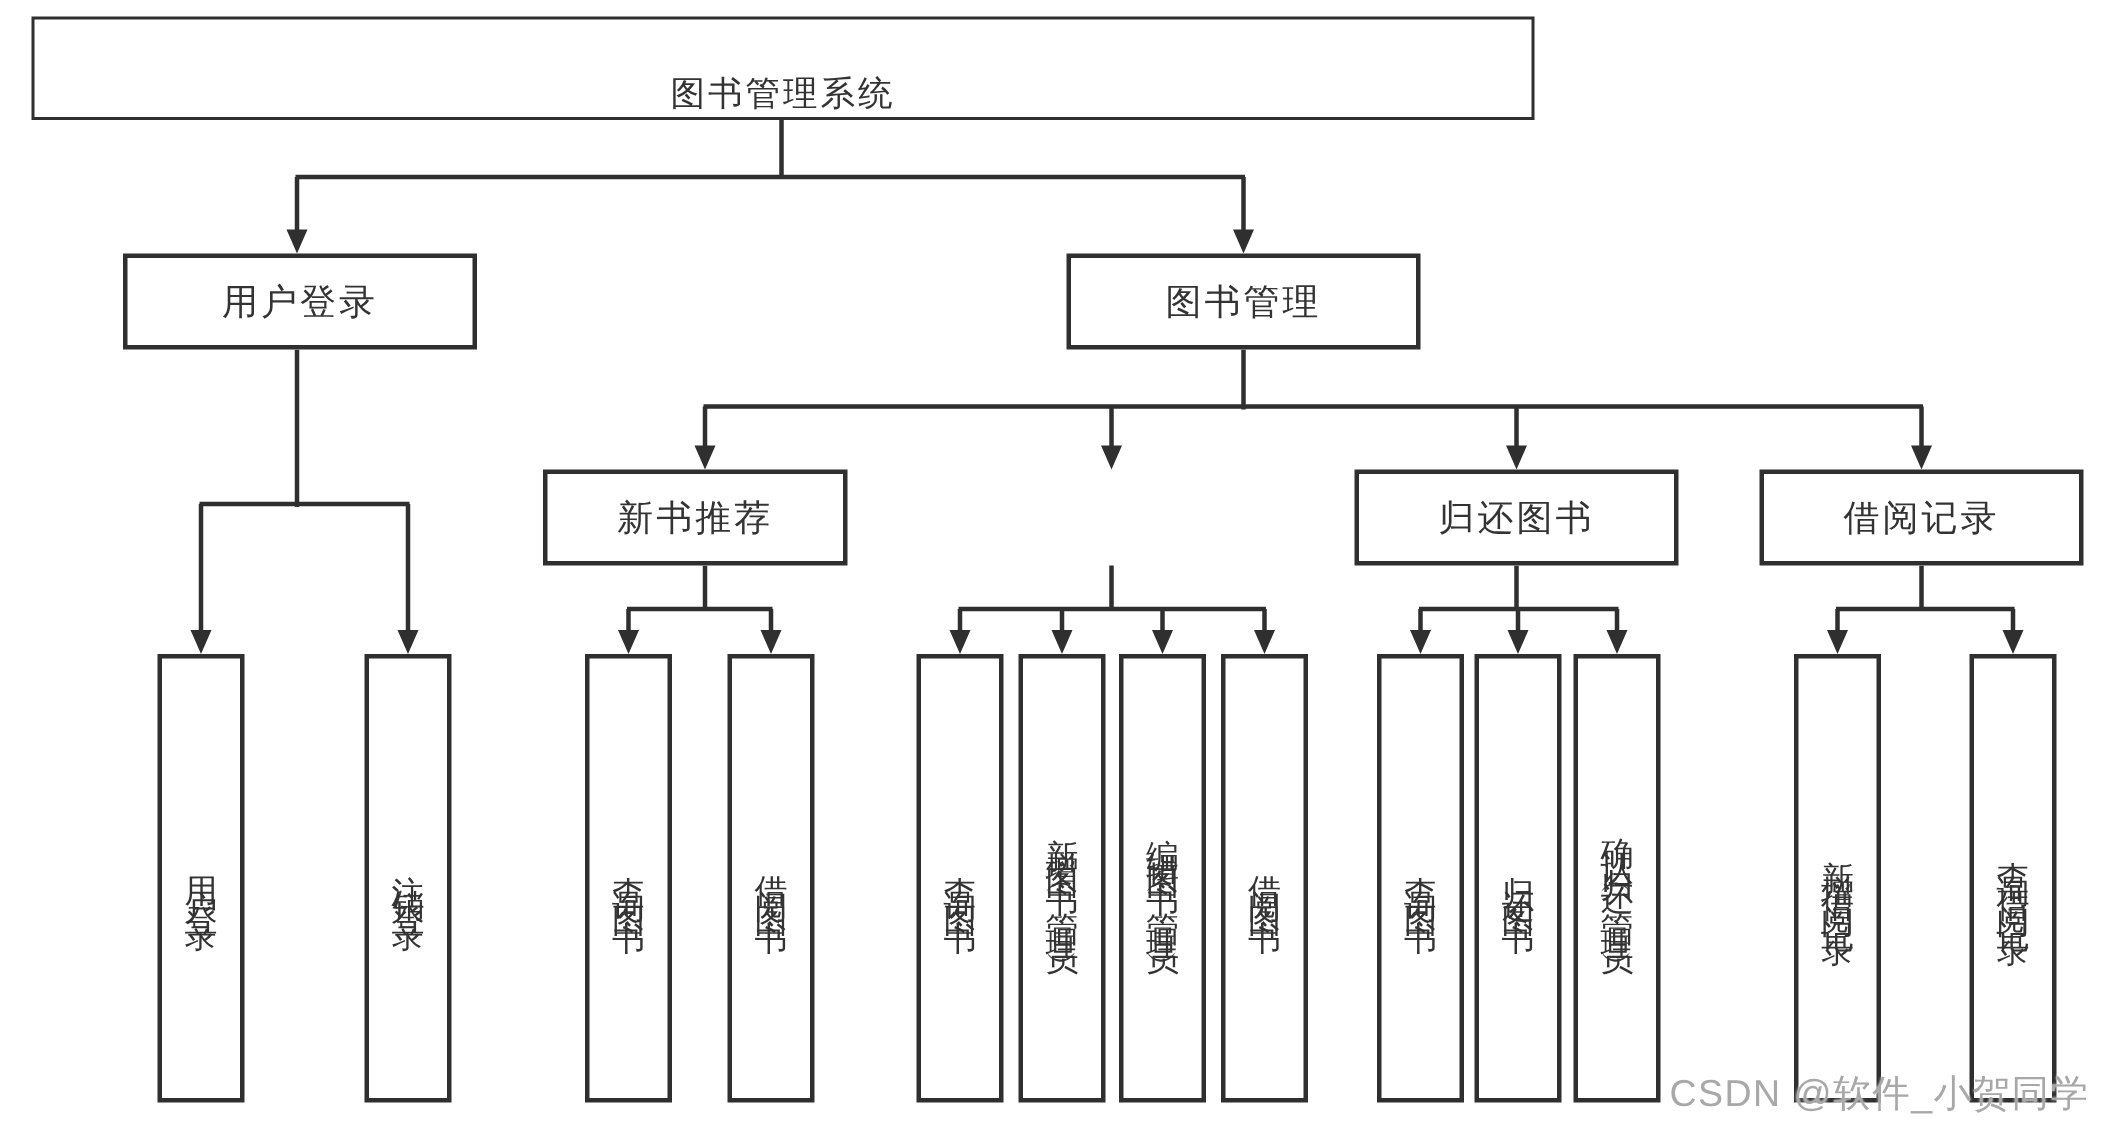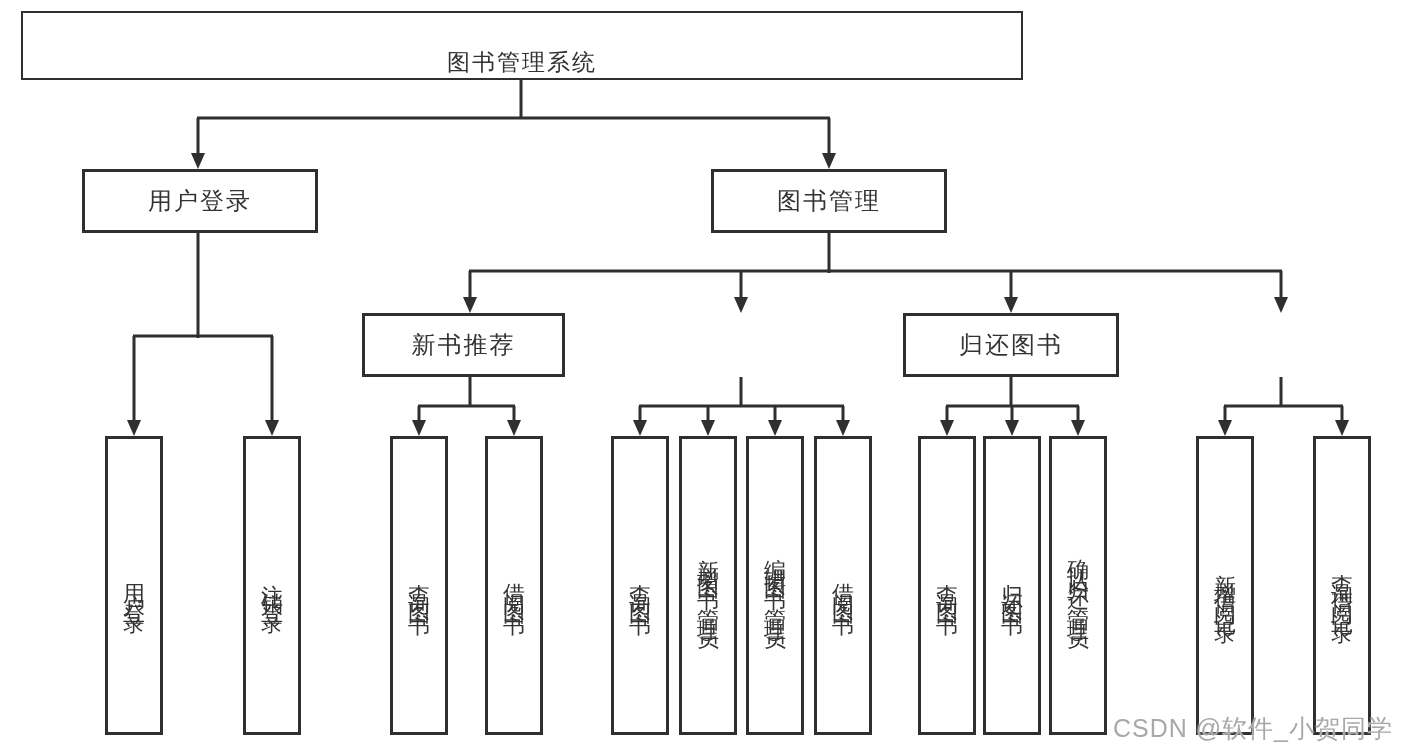--- a/index.html
+++ b/index.html
@@ -92,20 +92,23 @@
   <div class="node" style="left:711px;top:169px;width:236px;height:64px;">
     <span class="lbl">图书管理</span>
   </div>
 
   <div class="node" style="left:362px;top:313px;width:203px;height:64px;">
     <span class="lbl">新书推荐</span>
   </div>
   <div class="node" style="left:903px;top:313px;width:216px;height:64px;">
     <span class="lbl">归还图书</span>
   </div>
+  <div class="node" style="left:1173px;top:313px;width:216px;height:64px;">
+    <span class="lbl">借阅记录</span>
+  </div>
 
   <div class="node leaf" style="left:105px;top:436px;width:58px;height:299px;">
     <span class="lbl">用户登录</span>
   </div>
   <div class="node leaf" style="left:243px;top:436px;width:58px;height:299px;">
     <span class="lbl">注销登录</span>
   </div>
 
   <div class="node leaf" style="left:390px;top:436px;width:58px;height:299px;">
     <span class="lbl">查询图书</span>

